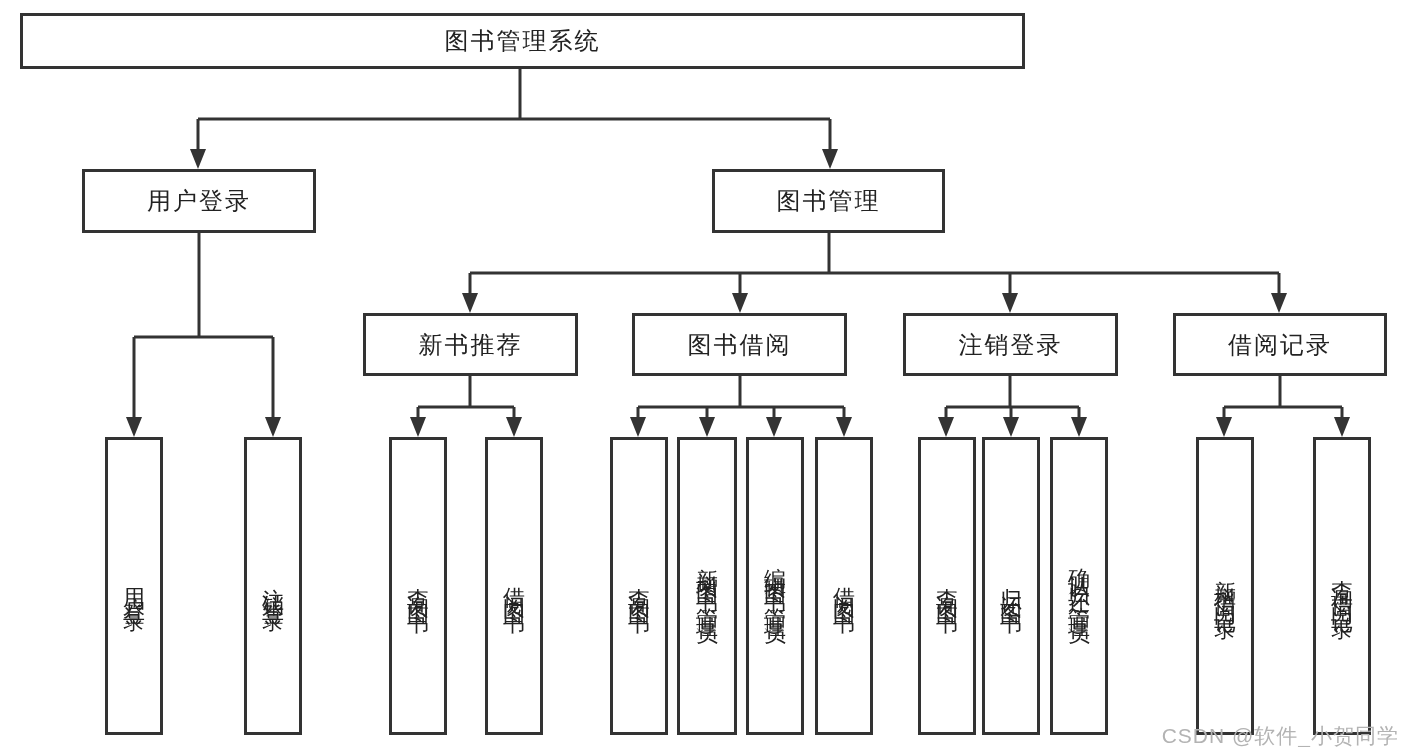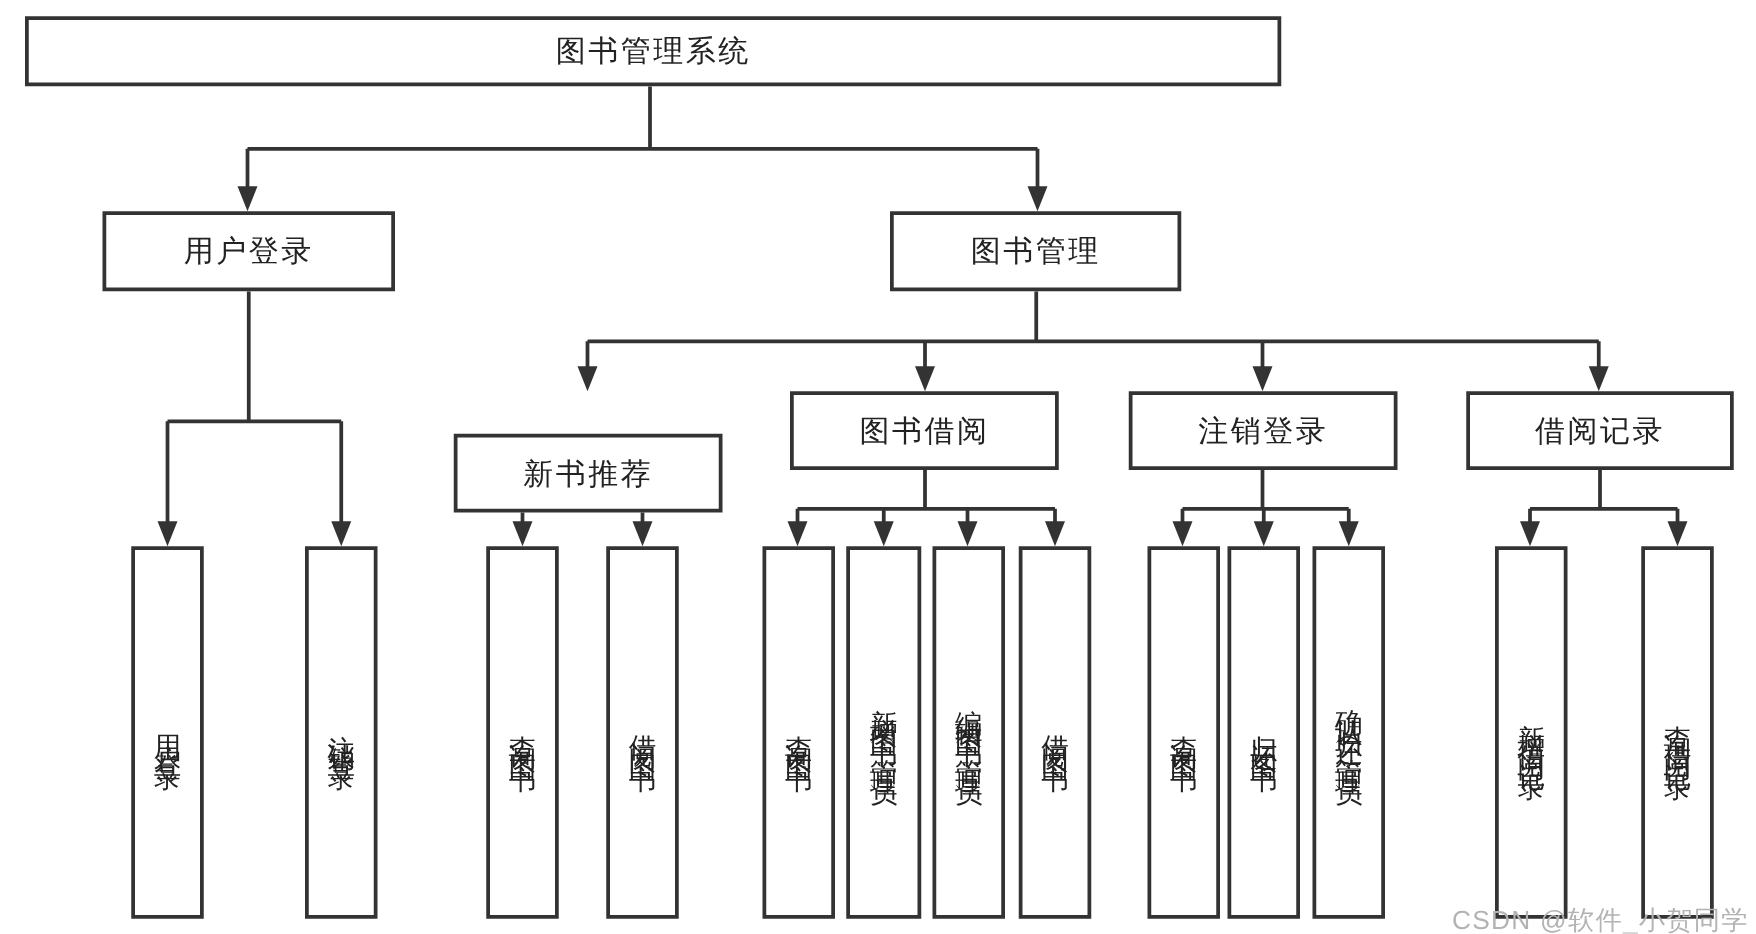--- a/index.html
+++ b/index.html
@@ -33,21 +33,21 @@
   }
   .h-label {
     font-size: 24px;
     letter-spacing: 2px;
     white-space: nowrap;
   }
   .root-box   { left: 20px;  top: 13px;  width: 1005px; height: 56px; }
   .l2-a       { left: 82px;  top: 169px; width: 234px;  height: 64px; }
   .l2-b       { left: 712px; top: 169px; width: 233px;  height: 64px; }
   .l3         { top: 313px;  height: 63px; }
-  .l3-a { left: 363px;  width: 215px; margin-top: 34px; }
+  .l3-a { left: 363px;  width: 215px; }
   .l3-b { left: 632px;  width: 215px; }
   .l3-c { left: 903px;  width: 215px; }
   .l3-d { left: 1173px; width: 214px; }
   .leaf {
     top: 437px;
     width: 58px;
     height: 298px;
   }
   .v-label {
     writing-mode: vertical-rl;

